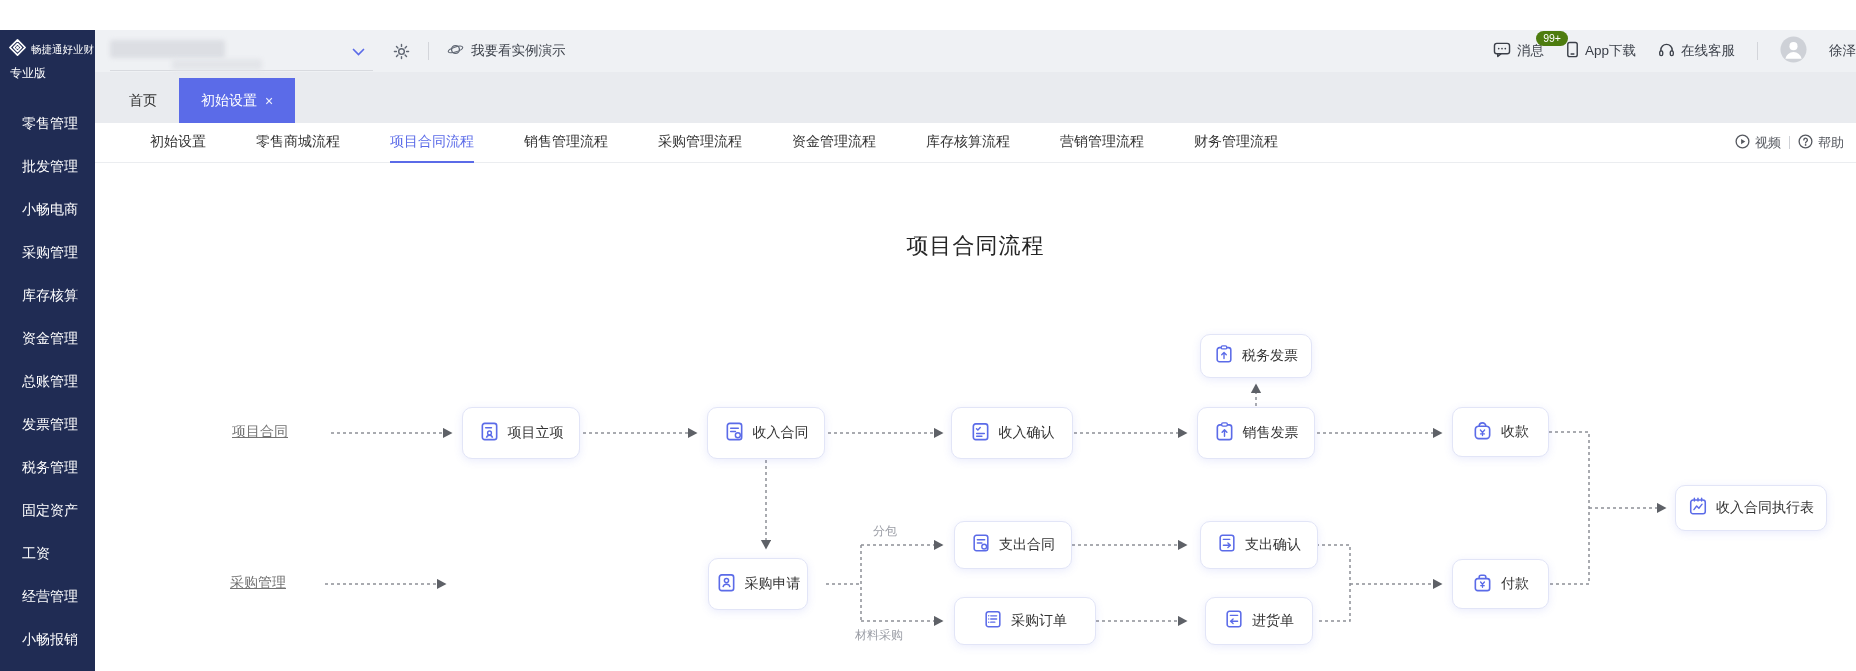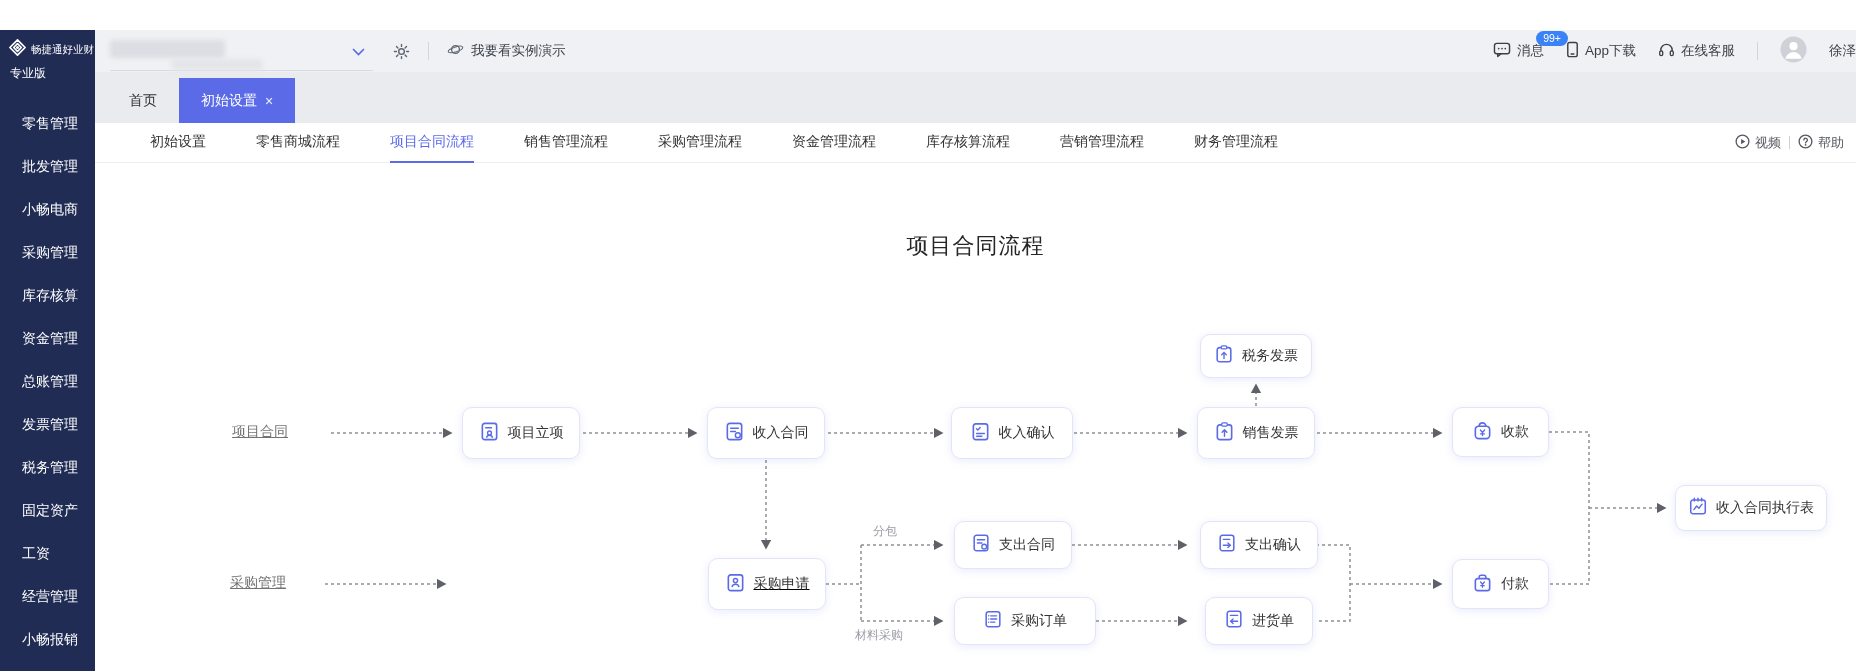--- a/index.html
+++ b/index.html
@@ -33,21 +33,21 @@
     border-radius:3px; filter:blur(2px); }
   .blur2 { position:absolute; left:62px; top:28px; width:90px; height:11px; background:#e3e5e9;
     border-radius:3px; filter:blur(2px); }
   .chevron { position:absolute; right:8px; top:12px; }
   .tb-icon-btn { margin-left:20px; cursor:pointer; display:flex; align-items:center; color:#5f6672; }
   .tb-divider { width:1px; height:18px; background:#d3d5da; margin:0 18px; }
   .demo-link { display:flex; align-items:center; gap:7px; font-size:13.5px; color:#3a3f48; cursor:pointer; }
   .topbar-spacer { flex:1; }
   .tb-right { display:flex; align-items:center; gap:22px; font-size:13.5px; color:#3a3f48; }
   .tb-item { display:flex; align-items:center; gap:6px; cursor:pointer; position:relative; }
-  .badge { position:absolute; top:-11px; right:-24px; background:#3b82f6; color:#fff; font-size:10.5px;
+  .badge { position:absolute; top:-11px; right:-24px; background:#4d7c0f; color:#fff; font-size:10.5px;
     padding:1px 7px; border-radius:9px; line-height:13px; }
   .user { display:flex; align-items:center; gap:22px; max-width:86px; overflow:hidden; cursor:pointer; }
   .user-name { font-size:13.5px; color:#3a3f48; white-space:nowrap; }
 
   
   .wtab-strip { height:51px; background:#e9ebef; display:flex; align-items:flex-end; padding-left:12px; }
   .wtab { height:45px; display:flex; align-items:center; justify-content:center; font-size:14px;
     color:#333; padding:0 22px; cursor:pointer; }
   .wtab.active { background:#5b6be8; color:#fff; min-width:108px; gap:8px; }
   .wtab-close { font-size:14px; line-height:1; cursor:pointer; opacity:.9; }
@@ -391,21 +391,21 @@
               <rect x="3" y="4.5" width="16" height="15" rx="2.5" fill="none" stroke="#5b6be8" stroke-width="1.7"></rect>
               <line x1="7" y1="2.5" x2="7" y2="5.5" stroke="#5b6be8" stroke-width="1.5" stroke-linecap="round"></line>
               <line x1="11" y1="2.5" x2="11" y2="5.5" stroke="#5b6be8" stroke-width="1.5" stroke-linecap="round"></line>
               <line x1="15" y1="2.5" x2="15" y2="5.5" stroke="#5b6be8" stroke-width="1.5" stroke-linecap="round"></line>
               <path d="M6.5 15 l3 -4 2.5 2.5 3.5 -4.5" fill="none" stroke="#5b6be8" stroke-width="1.5" stroke-linecap="round" stroke-linejoin="round"></path>
             </svg>
           </span>
           <span class="nlabel">收入合同执行表</span>
         </div>
 
-        <div class="node" style="left:613px; top:395px; width:118px; height:52px;text-decoration:underline;">
+        <div class="node" style="left:613px; top:395px; width:100px; height:52px;">
           <span>
             <svg width="21" height="21" viewBox="0 0 22 22">
               <rect x="3.5" y="3" width="15" height="16.5" rx="2.5" fill="none" stroke="#5b6be8" stroke-width="1.7"></rect>
               <circle cx="11" cy="9" r="2.2" fill="none" stroke="#5b6be8" stroke-width="1.5"></circle>
               <path d="M7.3 15.8 a3.8 3.8 0 0 1 7.4 0" fill="none" stroke="#5b6be8" stroke-width="1.5"></path>
             </svg>
           </span>
           <span class="nlabel">采购申请</span>
         </div>
 

